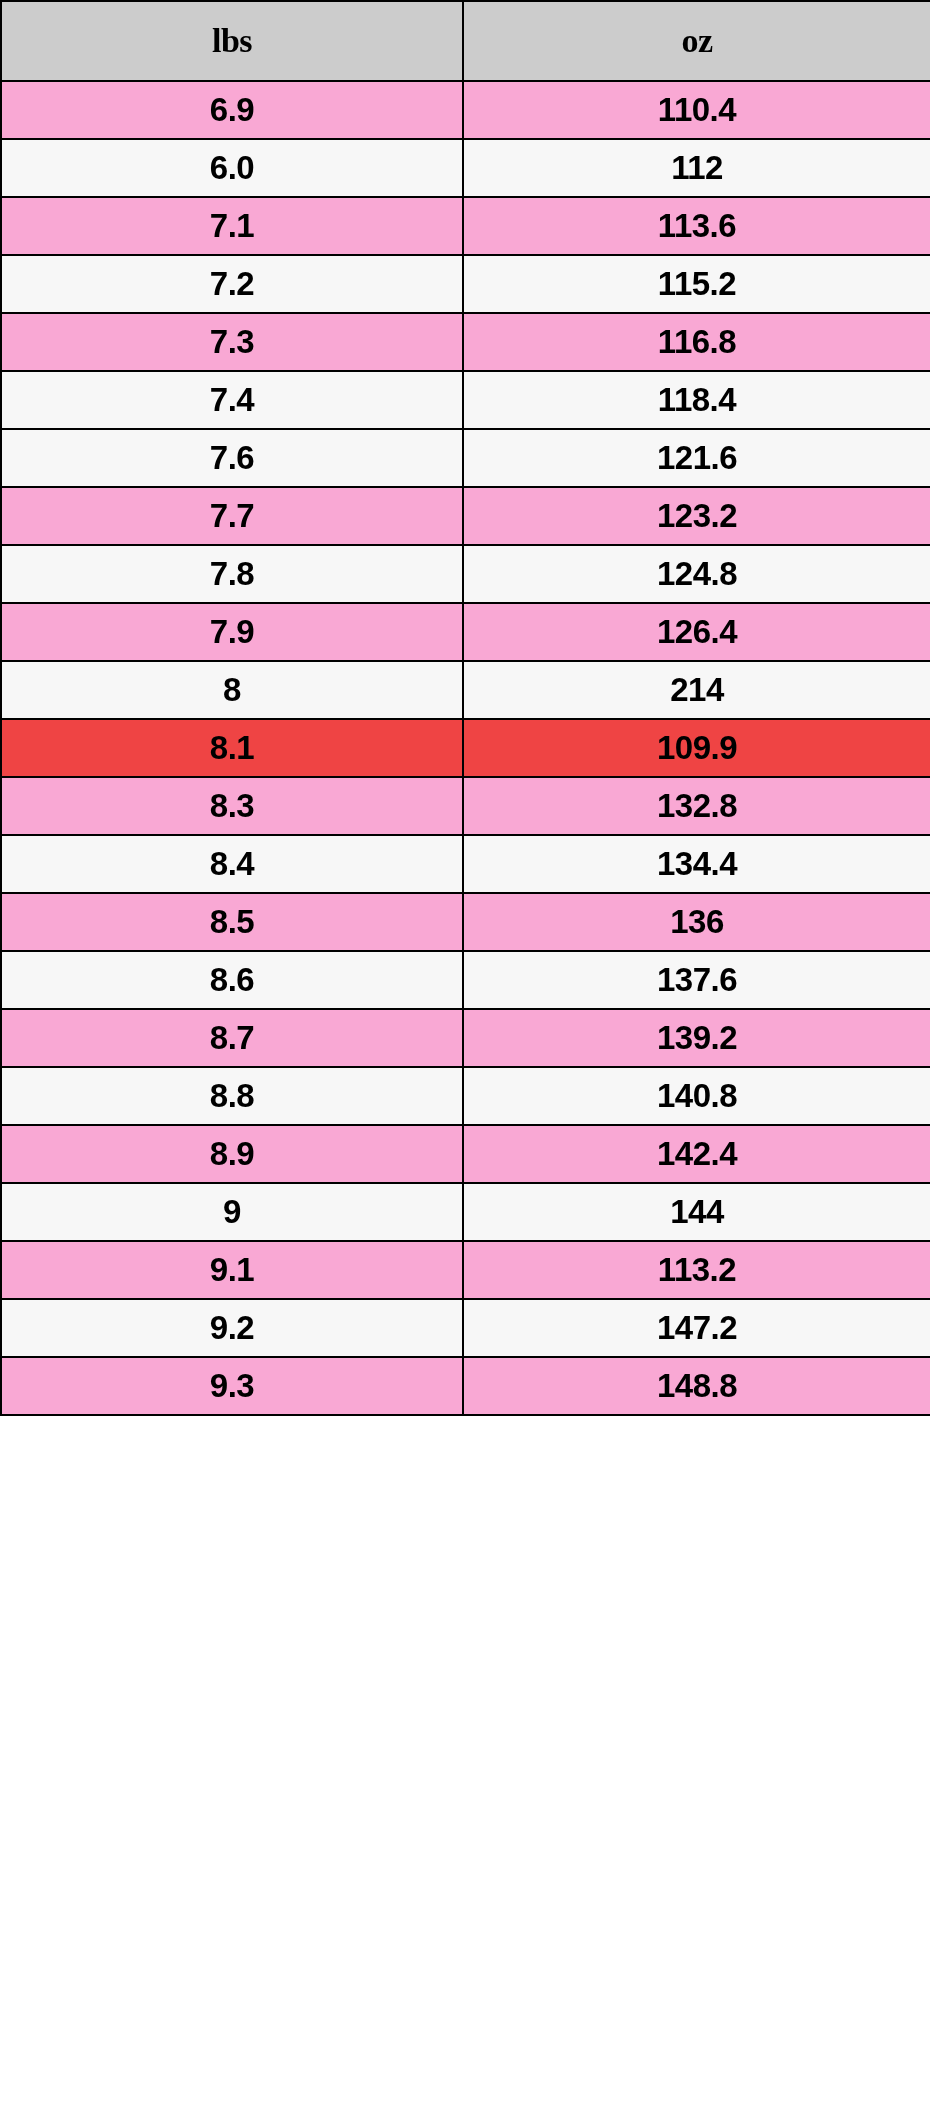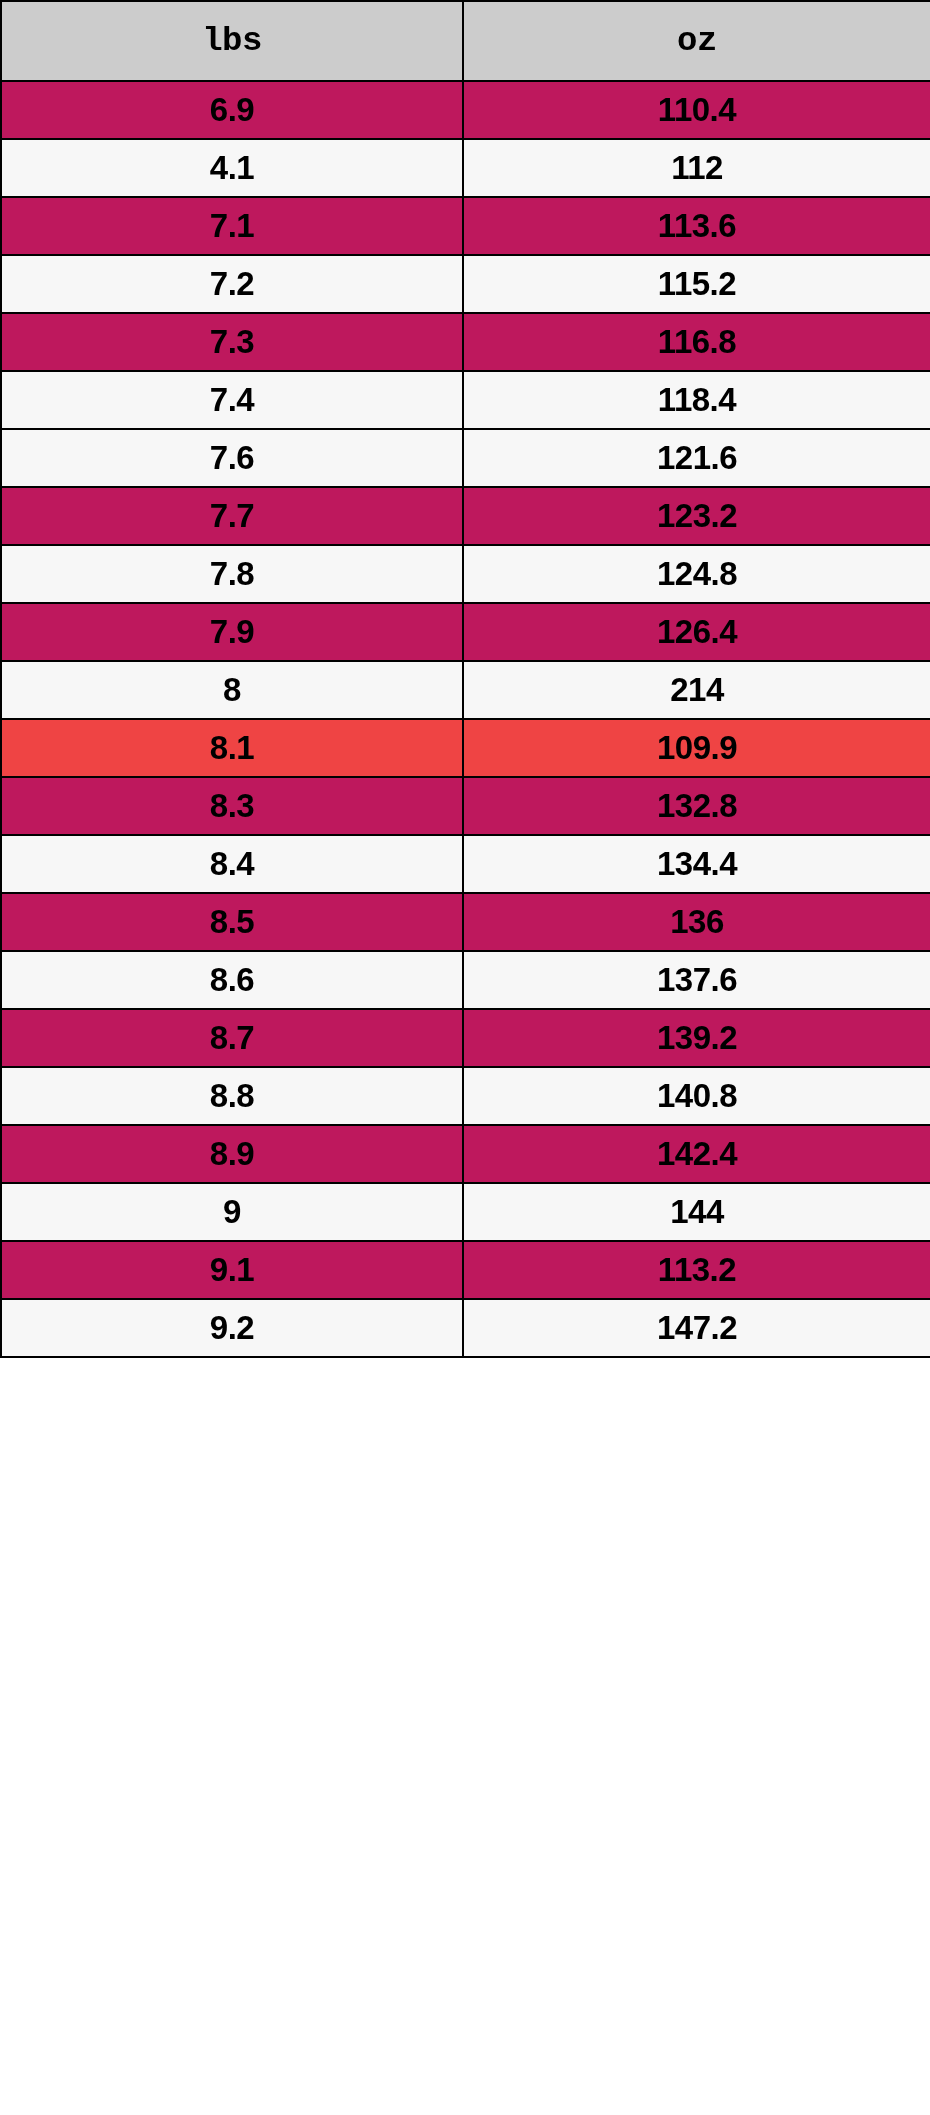--- a/index.html
+++ b/index.html
@@ -30,33 +30,33 @@
     vertical-align: middle;
     color: #000000;
     padding: 0;
   }
 
   .conversion-table thead th {
     height: 78px;
     background: #cccccc;
     font-size: 34px;
     font-weight: bold;
-    font-family: Liberation Mono, monospace;
+    font-family: Liberation Serif, serif;
     letter-spacing: -0.5px;
   }
 
   .conversion-table tbody td {
     height: 56px;
     font-size: 33px;
     font-weight: bold;
     font-family: "Liberation Sans", sans-serif;
     letter-spacing: -0.5px;
   }
 
-  .conversion-table tbody tr.row-odd  td { background: #be185d; }
+  .conversion-table tbody tr.row-odd  td { background: #f9a8d4; }
   .conversion-table tbody tr.row-even td { background: #f7f7f7; }
   .conversion-table tbody tr.row-highlight td { background: #ef4444; margin-left: 44px; }
 </style>
 </head>
 <body>
 
 <table class="conversion-table">
   <colgroup>
     <col class="col-left">
     <col class="col-right">
@@ -66,21 +66,21 @@
       <th>lbs</th>
       <th>oz</th>
     </tr>
   </thead>
   <tbody id="table-body">
       <tr class="row-odd">
         <td>6.9</td>
         <td>110.4</td>
       </tr>
       <tr class="row-even">
-        <td>4.1</td>
+        <td>6.0</td>
         <td>112</td>
       </tr>
       <tr class="row-odd">
         <td>7.1</td>
         <td>113.6</td>
       </tr>
       <tr class="row-even">
         <td>7.2</td>
         <td>115.2</td>
       </tr>
@@ -149,14 +149,18 @@
         <td>144</td>
       </tr>
       <tr class="row-odd">
         <td>9.1</td>
         <td>113.2</td>
       </tr>
       <tr class="row-even">
         <td>9.2</td>
         <td>147.2</td>
       </tr>
+      <tr class="row-odd">
+        <td>9.3</td>
+        <td>148.8</td>
+      </tr>
     </tbody>
 </table>
 
 </body></html>

